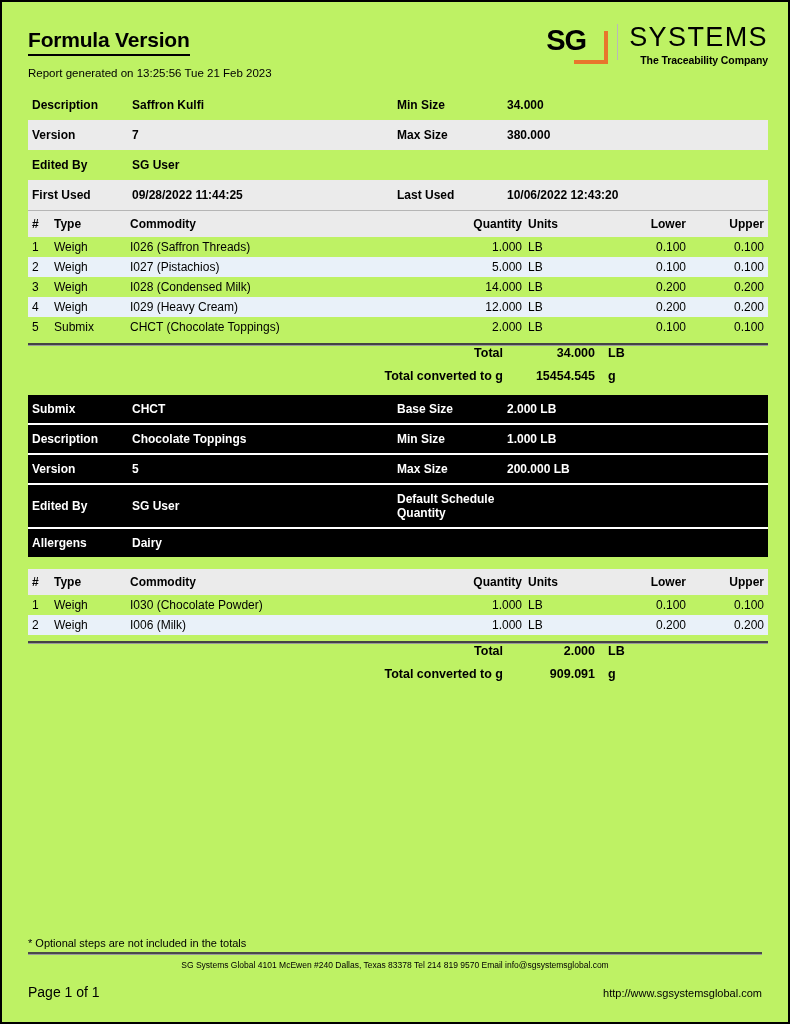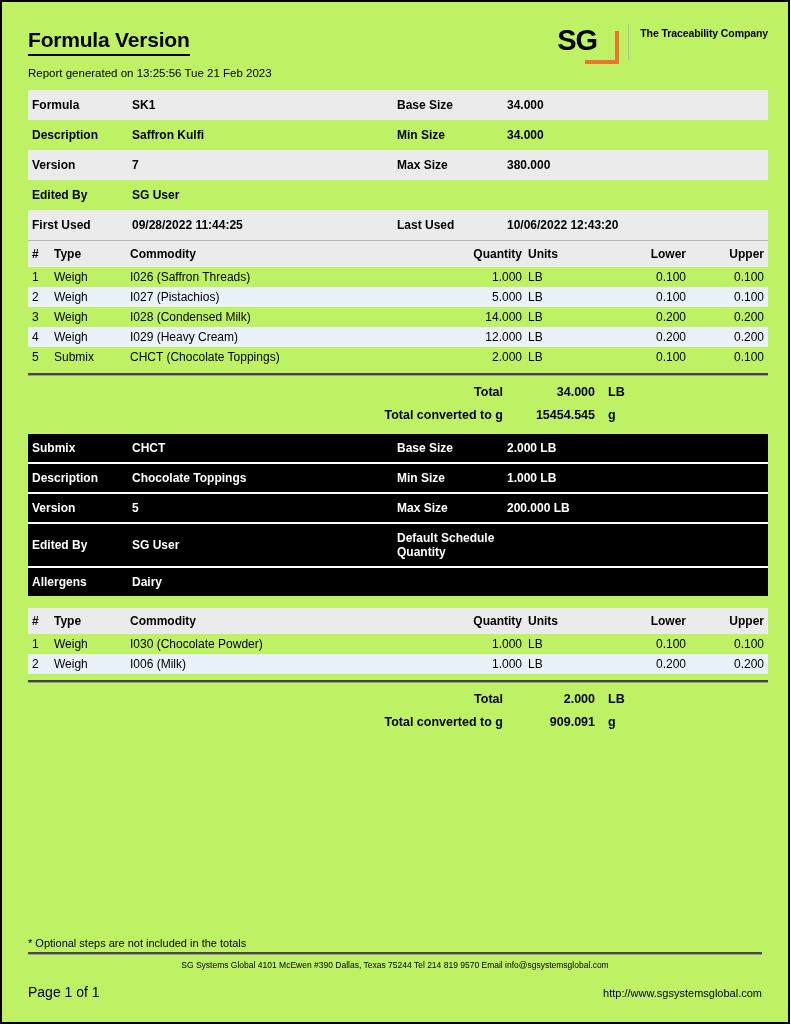--- a/index.html
+++ b/index.html
@@ -157,21 +157,20 @@
     border-top: 2px solid #444;
     border-bottom: 1px solid #9a9a9a;
     margin-top: 6px;
     width: 100%;
   }
 
   
   .totals {
     font-size: 12.5px;
     font-weight: bold;
-    margin-top: 9px;
   }
   .totals-row {
     display: flex;
     align-items: baseline;
   }
   .totals-row + .totals-row { margin-top: 9px; }
   .t-label { width: 475px; text-align: right; }
   .t-value { width: 92px;  text-align: right; }
   .t-unit  { width: 60px;  text-align: left; padding-left: 13px; }
 
@@ -217,33 +216,28 @@
       <div class="doc-title">Formula Version</div>
       <div class="doc-subtitle">Report generated on 13:25:56 Tue 21 Feb 2023</div>
 
       <div class="logo">
         <div class="logo-mark">
           <div class="logo-sg">SG</div>
           <div class="logo-bracket"></div>
         </div>
         <div class="logo-divider"></div>
         <div class="logo-text">
+          <div class="logo-systems">SYSTEMS</div>
           <div class="logo-tagline">The Traceability Company</div>
         </div>
       </div>
     </div>
 
     <table class="info-table">
       <tbody>
-        <tr class="shaded">
-          <td class="c-label">Formula</td>
-          <td class="c-value">SK1</td>
-          <td class="c-label2">Base Size</td>
-          <td class="c-value2">34.000</td>
-        </tr>
         <tr>
           <td class="c-label">Description</td>
           <td class="c-value">Saffron Kulfi</td>
           <td class="c-label2">Min Size</td>
           <td class="c-value2">34.000</td>
         </tr>
         <tr class="shaded">
           <td class="c-label">Version</td>
           <td class="c-value">7</td>
           <td class="c-label2">Max Size</td>
@@ -427,19 +421,19 @@
         <div class="t-value">909.091</div>
         <div class="t-unit">g</div>
       </div>
     </div>
 
   </div>
 
   <div class="footer">
     <div class="footnote">* Optional steps are not included in the totals</div>
     <div class="footer-rule"></div>
-    <div class="footer-address">SG Systems Global 4101 McEwen #390 Dallas, Texas 75244 Tel 214 819 9570 Email info@sgsystemsglobal.com</div>
+    <div class="footer-address">SG Systems Global 4101 McEwen #240 Dallas, Texas 83378 Tel 214 819 9570 Email info@sgsystemsglobal.com</div>
     <div class="footer-bottom">
       <div class="footer-page">Page 1 of 1</div>
       <div class="footer-right">http://www.sgsystemsglobal.com</div>
     </div>
   </div>
 </div>
 
 </body></html>

